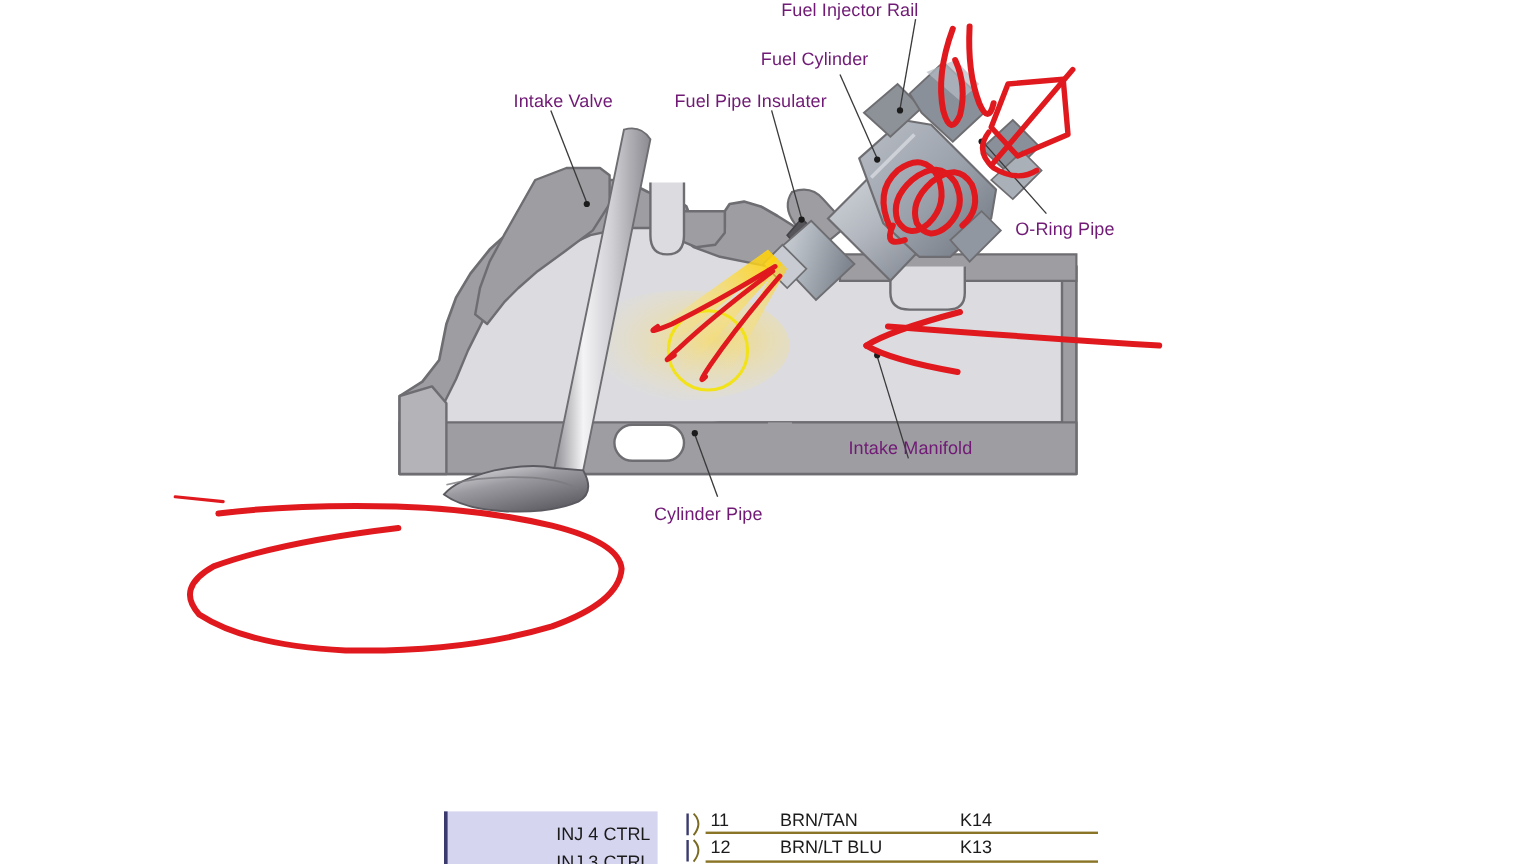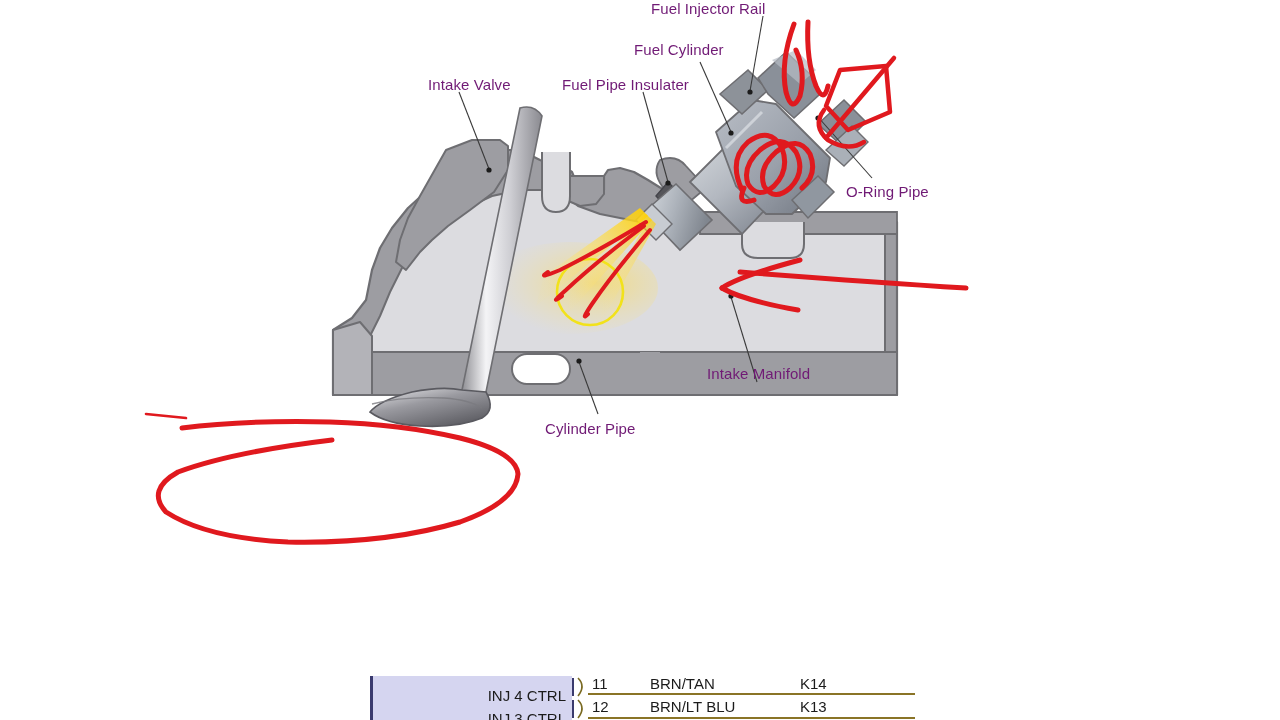--- a/index.html
+++ b/index.html
@@ -42,21 +42,21 @@
     top: 676px;
     width: 545px;
     height: 44px;
     overflow: hidden;
     font-family: "Liberation Sans", sans-serif;
   }
   .wt-left {
     position: absolute;
     left: 0;
     top: 0;
-    width: 202px;
+    width: 178px;
     height: 44px;
     background: #d5d5f0;
     border-left: 3px solid #3a3a6e;
     box-sizing: border-box;
   }
   .wt-left-row {
     position: absolute;
     right: 6px;
     font-size: 15px;
     color: #1b1b1b;

